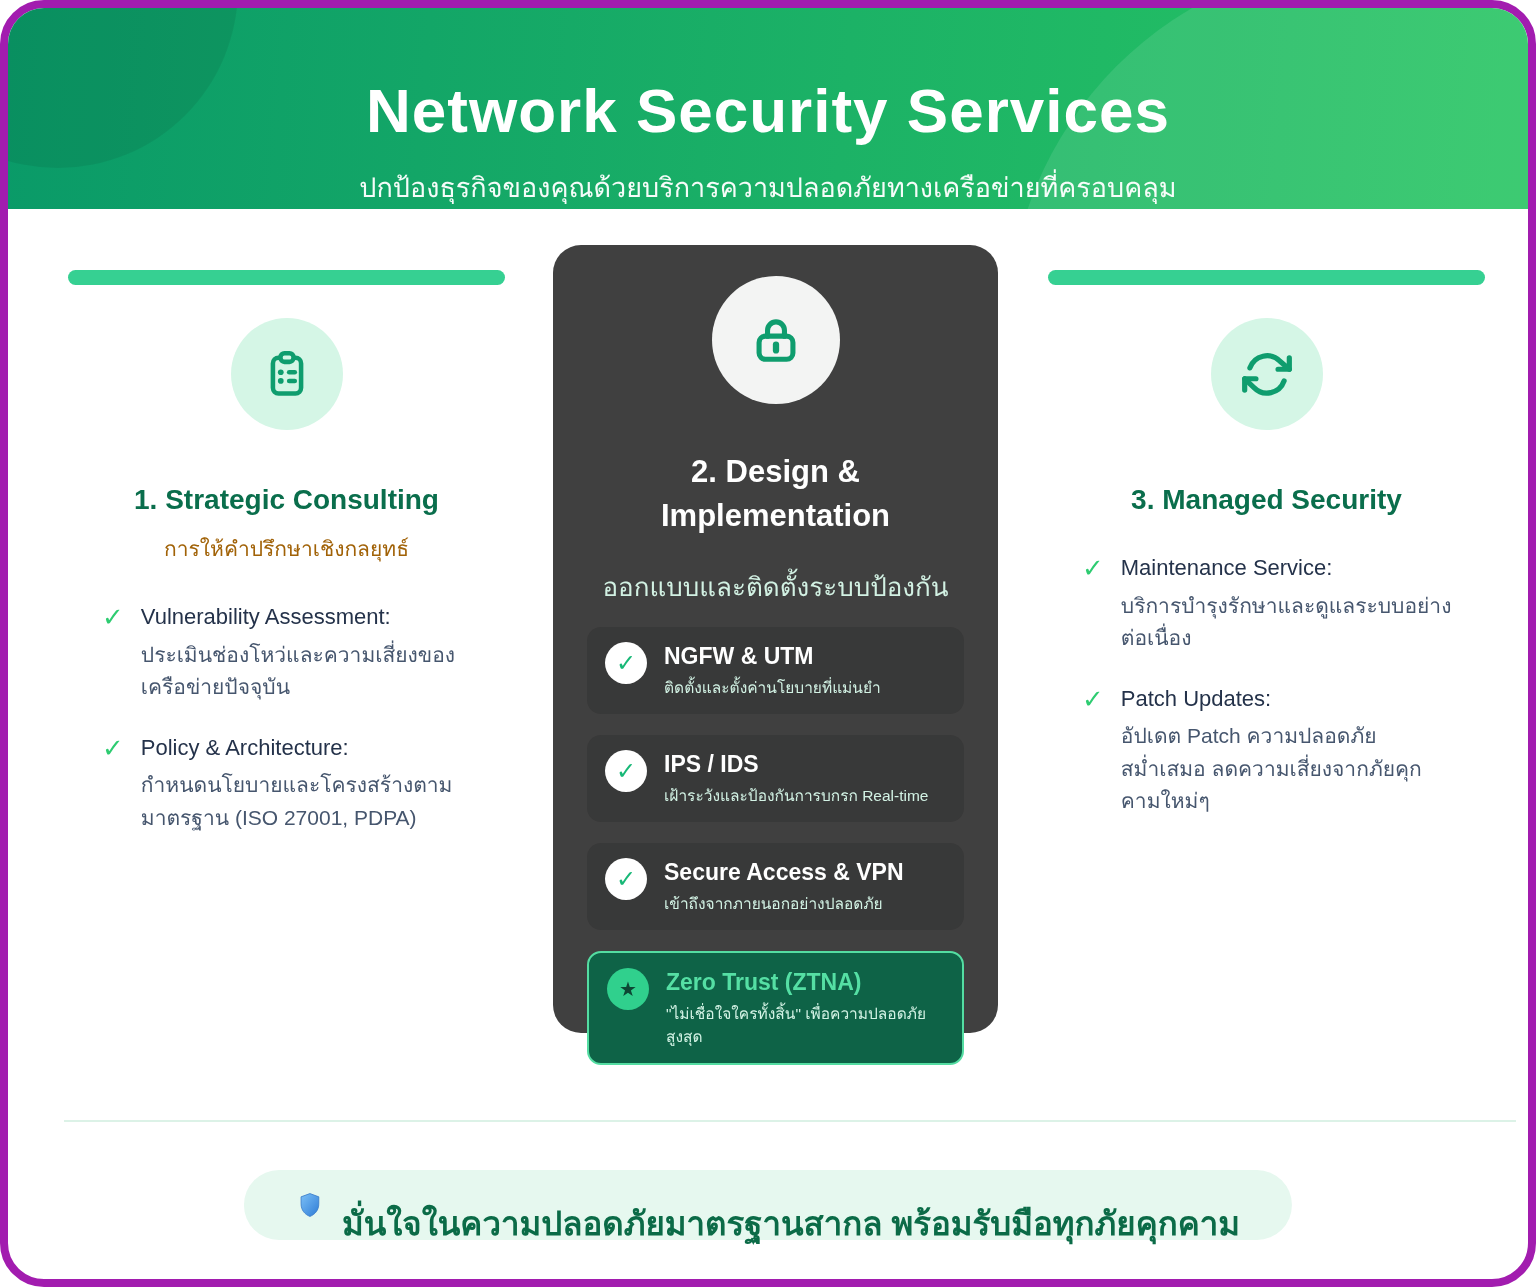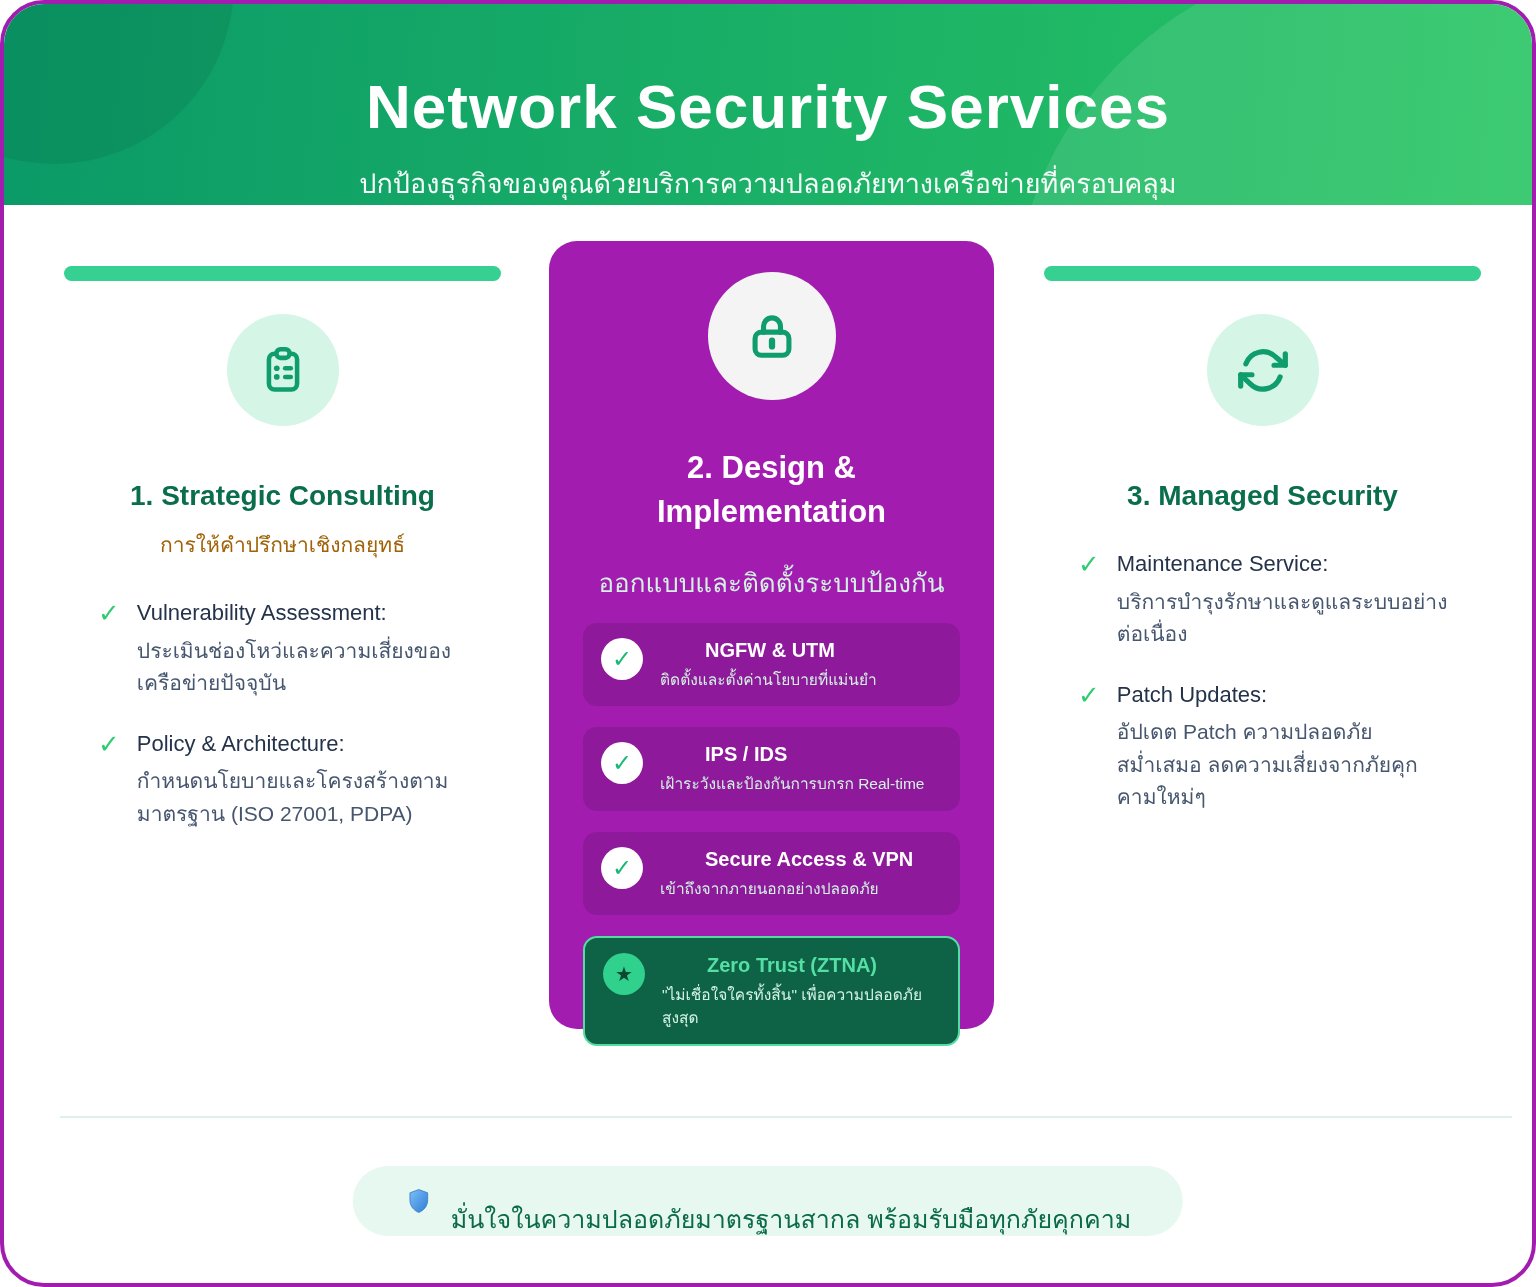--- a/index.html
+++ b/index.html
@@ -1,20 +1,20 @@
 <!DOCTYPE html>
 <html><head>
 <meta charset="utf-8">
 <style>
   * { margin:0; padding:0; box-sizing:border-box; }
   html,body { width:1536px; height:1287px; background:#ffffff; }
   body { font-family:"Liberation Sans","DejaVu Sans",sans-serif; }
 
   .page { position:relative; width:1536px; height:1287px; background:#ffffff;
-          border-radius:44px; border:4px solid #a21caf; overflow:hidden; }
+          border-radius:44px; border:8px solid #a21caf; overflow:hidden; }
 
   
   .hdr { position:absolute; left:0; top:0; width:100%; height:201px;
          background:linear-gradient(95deg,#0a9a68 0%, #1cb266 55%, #27c563 100%);
          overflow:hidden; text-align:center; color:#fff; }
   .hdr-circle { position:absolute; border-radius:50%; }
   .c-right { width:740px; height:740px; right:-220px; top:-50px; background:rgba(255,255,255,0.10); }
   .c-left  { width:360px; height:360px; left:-130px; top:-200px; background:rgba(0,0,0,0.07); }
   .hdr h1 { position:relative; padding-top:72px; font-size:62px; line-height:1;
             font-weight:800; letter-spacing:1px; }
@@ -34,46 +34,46 @@
   .bullets { margin-top:38px; list-style:none; text-align:left; padding-left:34px;
              display:flex; flex-direction:column; gap:30px; }
   .bullets li { display:flex; gap:17px; align-items:flex-start; }
   .check-glyph { color:#2ecc71; font-size:26px; font-weight:700; line-height:1.15; }
   .b-title { display:block; font-size:22px; font-weight:400; color:#24324a; line-height:1.3; }
   .b-body  { display:block; margin-top:7px; font-size:21px; color:#46566e;
              line-height:1.55; max-width:332px; }
 
   
   .card { position:absolute; left:545px; top:237px; width:445px; height:788px;
-          background:#a21caf; border-radius:28px; text-align:center; color:#fff; }
+          background:#404040; border-radius:28px; text-align:center; color:#fff; }
   .card-icon-circle { width:128px; height:128px; border-radius:50%; background:#f3f4f3;
                       margin:31px auto 0; display:flex; align-items:center; justify-content:center; }
   .card-icon-circle svg { width:58px; height:58px; }
   .card-title { margin-top:46px; font-size:31px; font-weight:800; line-height:1.42; }
   .card-sub { margin-top:28px; font-size:26px; color:#d2f1e3; }
   .items { margin:20px auto 0; width:377px; display:flex; flex-direction:column;
            gap:21px; text-align:left; }
   .item { background:rgba(0,10,6,0.12); border-radius:14px; padding:15px 18px;
           display:flex; gap:17px; align-items:flex-start; }
   .item-badge { flex:0 0 auto; width:42px; height:42px; border-radius:50%; background:#ffffff;
                 display:flex; align-items:center; justify-content:center;
                 color:#18b877; font-size:24px; font-weight:800; line-height:1; }
-  .item-title { font-size:20px; font-weight:800; line-height:1.25;margin-left:45px; }
+  .item-title { font-size:23px; font-weight:800; line-height:1.25; }
   .item-body  { margin-top:5px; font-size:15.5px; color:#d2f2e4; line-height:1.5; }
   .item-highlight { background:#0e6347; border:2px solid #54dda2; }
   .item-highlight .item-title { color:#55dfa4; }
   .item-highlight .item-badge { background:#30d08d; color:#0d4734; font-size:20px; }
 
   
   .divider { position:absolute; left:56px; top:1112px; width:1452px; height:2px; background:#dcf2e7; }
   .pill { position:absolute; left:50%; top:1162px; transform:translateX(-50%);
           height:70px; border-radius:36px; background:#e6f8ef;
           display:flex; align-items:center; gap:18px; padding:0 52px; }
   .pill svg { width:28px; height:32px; }
-  .pill-text { font-size:25px; font-weight:400; color:#0b6b47; white-space:nowrap;margin-top:36px; }
+  .pill-text { font-size:33px; font-weight:700; color:#0b6b47; white-space:nowrap;margin-top:36px; }
 </style>
 </head>
 <body>
 
 <div class="page">
 
   <header class="hdr">
     <div class="hdr-circle c-right"></div>
     <div class="hdr-circle c-left"></div>
     <h1>Network Security Services</h1>

